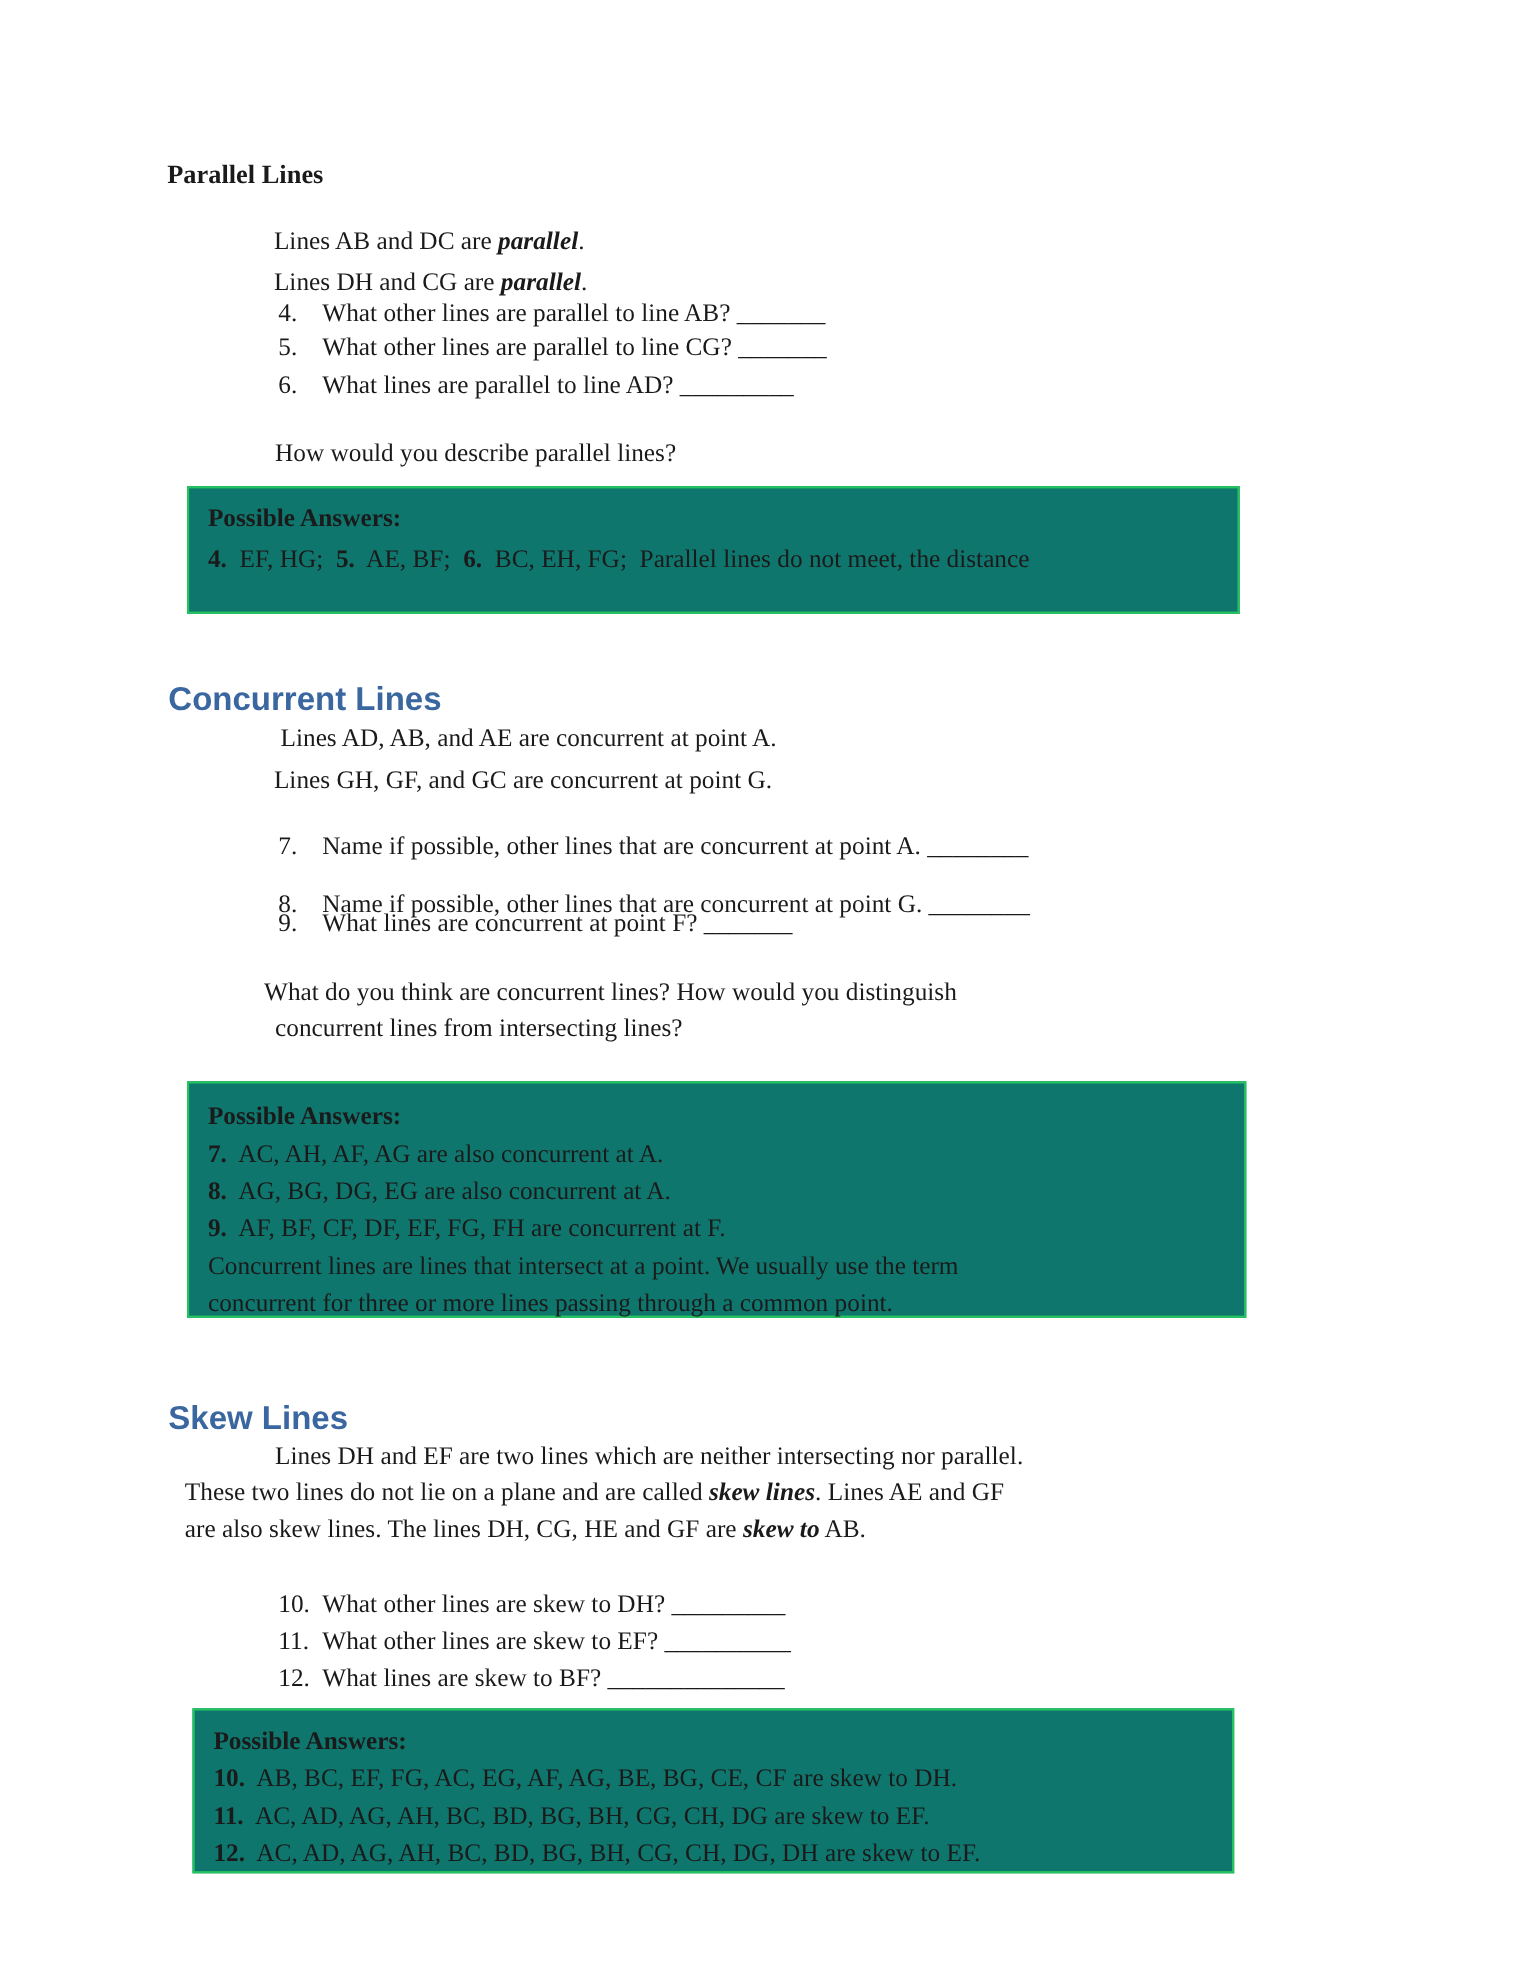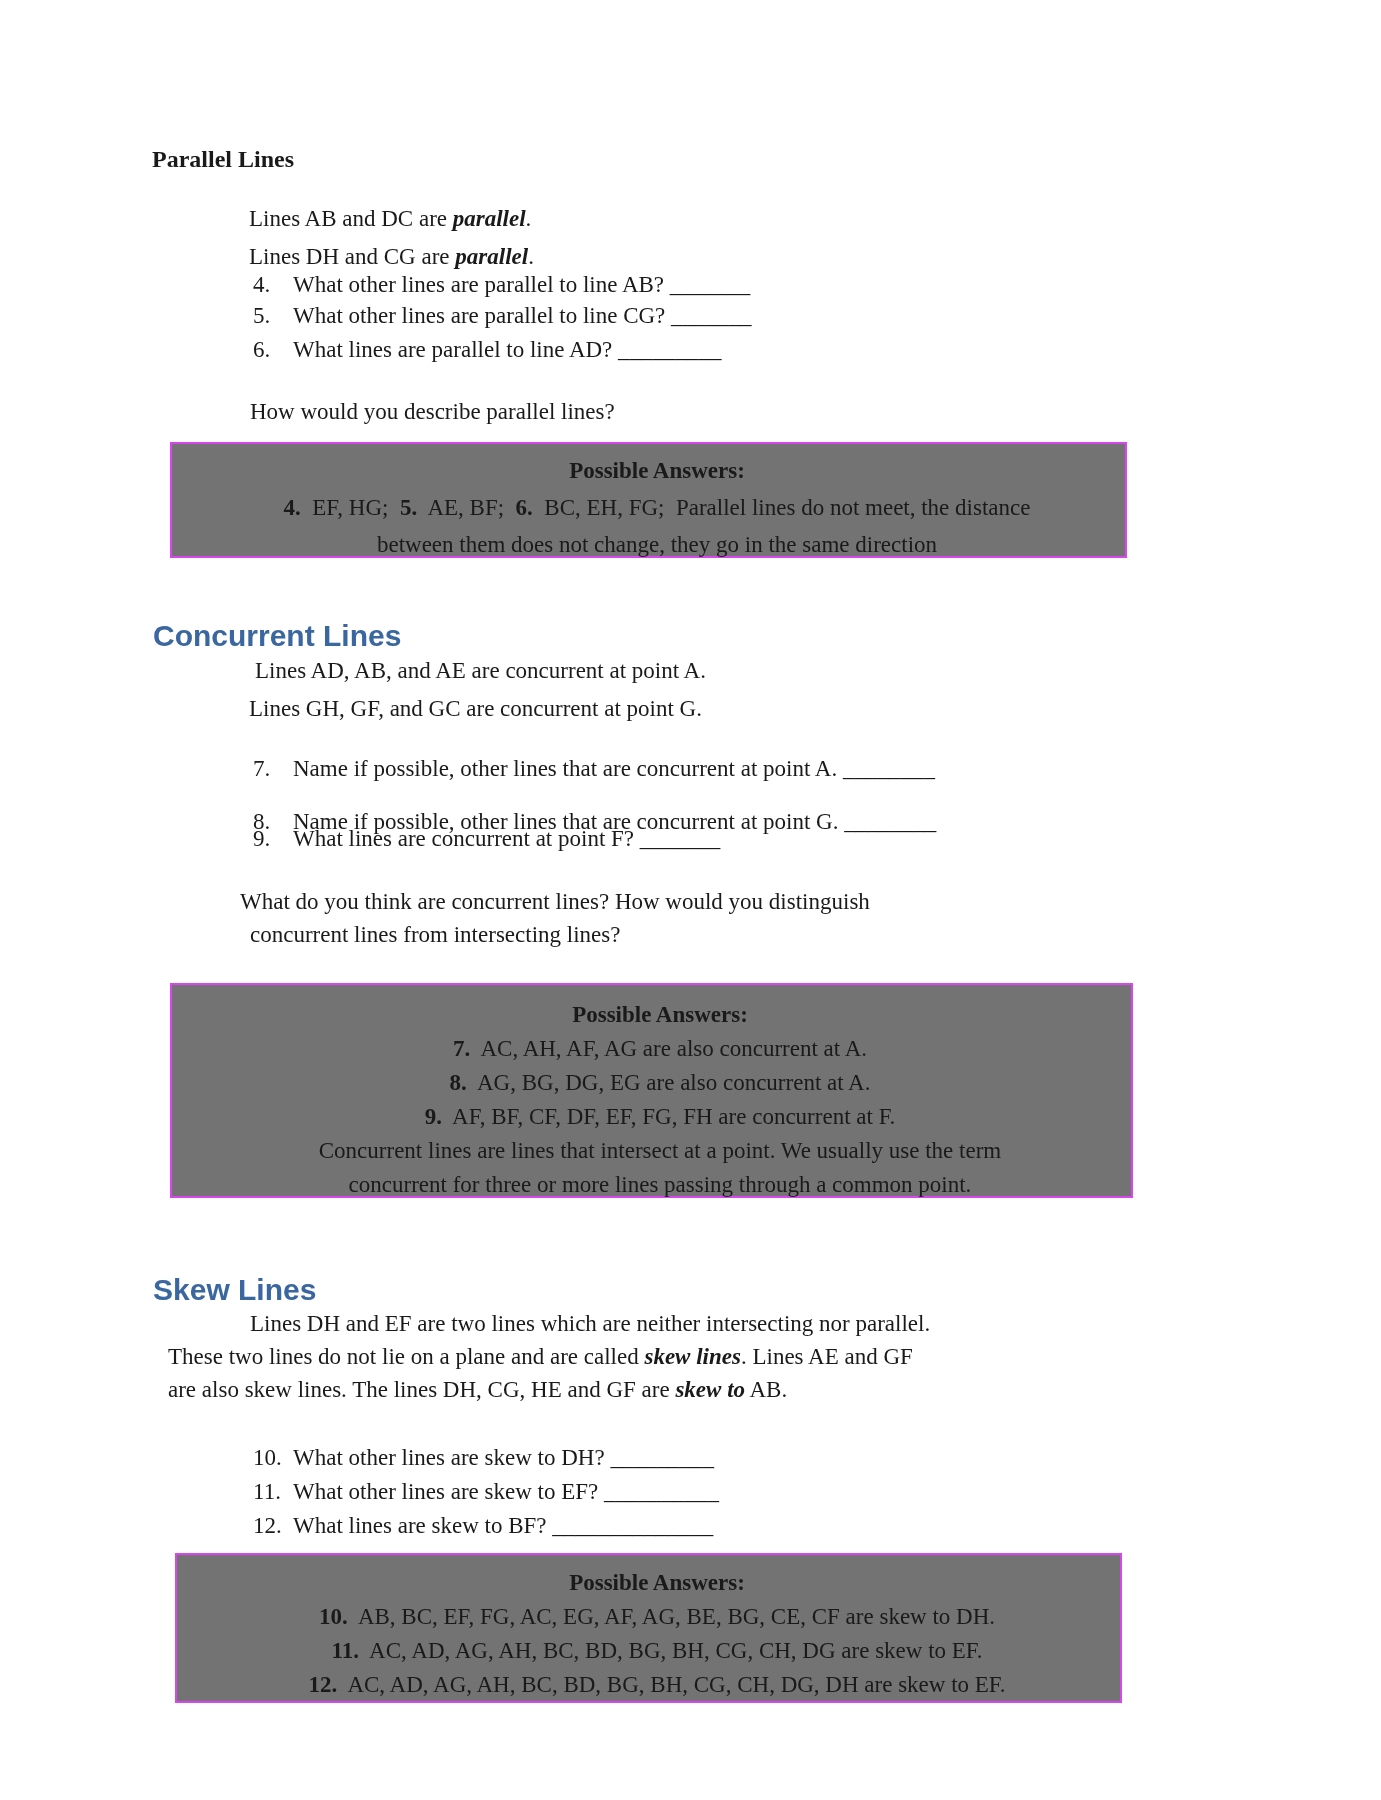--- a/index.html
+++ b/index.html
@@ -19,24 +19,23 @@
     font-family:"Liberation Sans", sans-serif;
     font-weight:bold; font-size:30px;
     color:#3B67A0;
     letter-spacing:0;
   }
   .bi { font-weight:bold; font-style:italic;margin-top:37px; }
   .b  { font-weight:bold; }
   .qitem .num { display:inline-block; width:40px; }
   .answer-box {
     position:absolute;
-    border:2px solid #d946ef;
-    background:#737373;
+    border:2px solid #22c55e;
+    background:#0f766e;
     box-sizing:border-box;
-    text-align:center;
   }
   .answer-box .bline { line-height:37px; white-space:pre-wrap; }
   .box2 .bline, .box3 .bline { line-height:34px; }
   .box-title { font-weight:bold; font-size:23px; }
 </style>
 </head>
 <body>
 
 <div class="page">
 
@@ -48,21 +47,20 @@
 
   <div class="abs qitem" style="top:271px; left:253px;"><span class="num">4.</span><span>What other lines are parallel to line AB? _______</span></div>
   <div class="abs qitem" style="top:302px; left:253px;"><span class="num">5.</span><span>What other lines are parallel to line CG? _______</span></div>
   <div class="abs qitem" style="top:336px; left:253px;"><span class="num">6.</span><span>What lines are parallel to line AD? _________</span></div>
 
   <div class="abs" style="top:398px; left:250px;">How would you describe parallel lines?</div>
 
   <div class="answer-box box1" style="top:442px; left:170px; width:957px; height:116px; padding:8px 0 0 17px;">
     <div class="bline box-title">Possible Answers:</div>
     <div class="bline"><span class="b">4.</span><span>  EF, HG;  </span><span class="b">5.</span><span>  AE, BF;  </span><span class="b">6.</span><span>  BC, EH, FG;  Parallel lines do not meet, the distance</span></div>
-    <div class="bline">between them does not change, they go in the same direction</div>
   </div>
 
   <div class="abs h-blue" style="top:622px; left:153px;">Concurrent Lines</div>
 
   <div class="abs" style="top:657px; left:255px;">Lines AD, AB, and AE are concurrent at point A.</div>
   <div class="abs" style="top:695px; left:249px;">Lines GH, GF, and GC are concurrent at point G.</div>
 
   <div class="abs qitem" style="top:755px; left:253px;"><span class="num">7.</span><span>Name if possible, other lines that are concurrent at point A. ________</span></div>
   <div class="abs qitem" style="top:808px; left:253px;"><span class="num">8.</span><span>Name if possible, other lines that are concurrent at point G. ________</span></div>
   <div class="abs qitem" style="top:825px; left:253px;"><span class="num">9.</span><span>What lines are concurrent at point F? _______</span></div>

